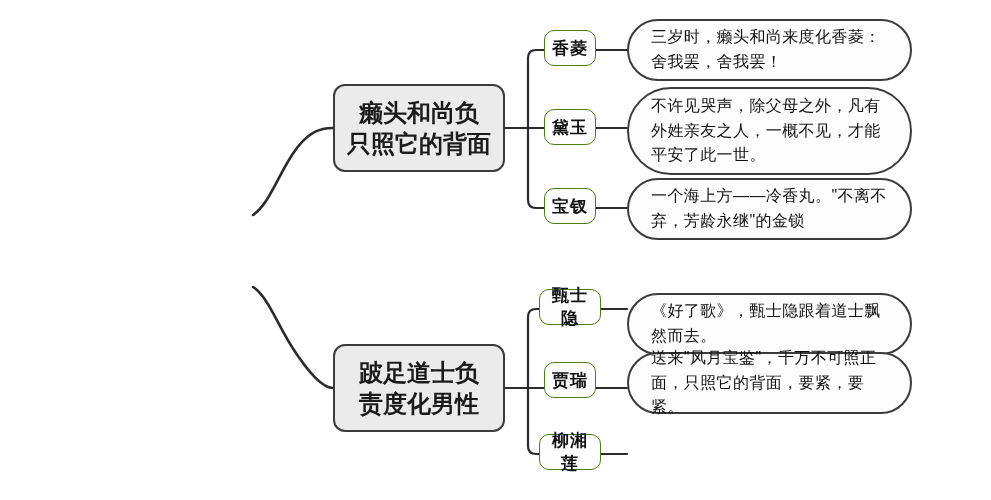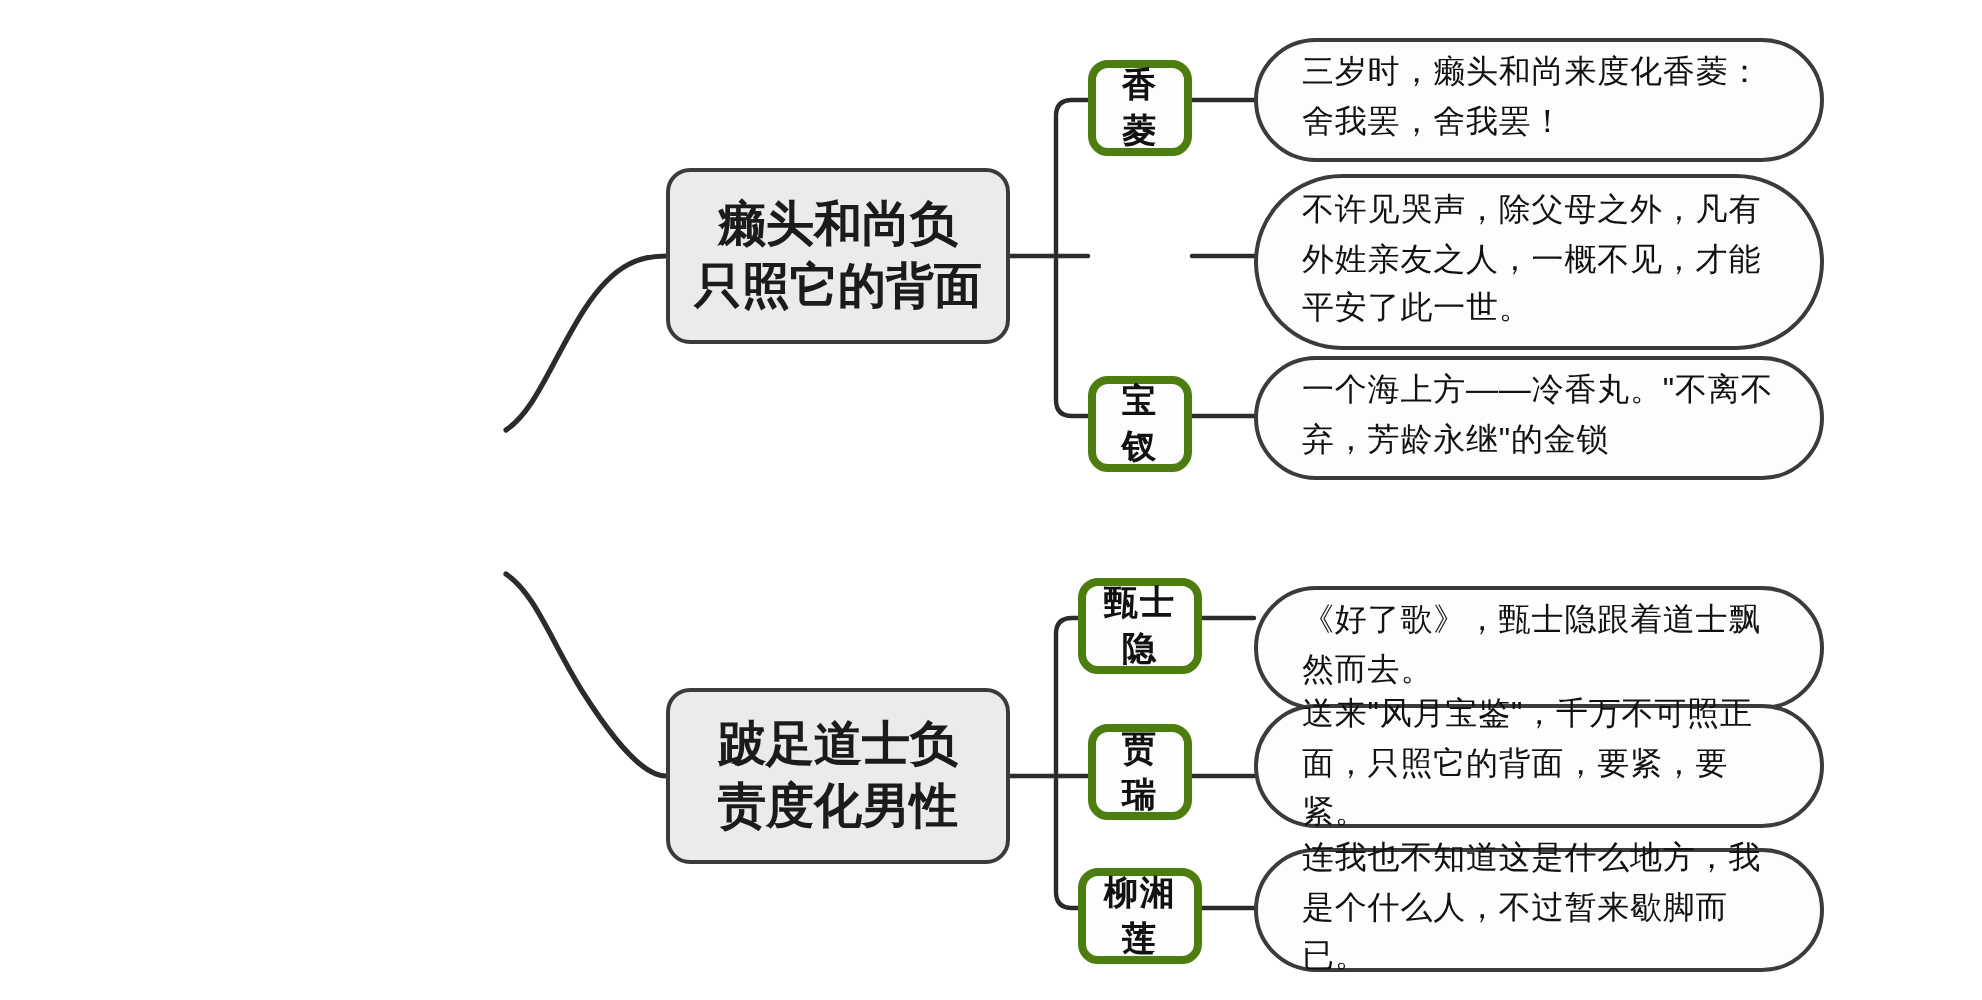--- a/index.html
+++ b/index.html
@@ -63,23 +63,23 @@
     color: #1b1b1b;
     font-size: 24px;
     font-weight: bold;
     line-height: 1.3;
   }
   #branch-women { left: 333px; top: 84px; }
   #branch-men   { left: 333px; top: 344px; }
 
   
   .label-node {
-    height: 48px;
+    height: 36px;
     background: #fdfdfd;
-    border: 4px solid #4d7c0f;
+    border: 1px solid #4d7c0f;
     border-radius: 10px;
     color: #111111;
     font-size: 17px;
     font-weight: bold;
     letter-spacing: 1px;
     padding: 0 7px;
   }
   .label-w2 { width: 52px; }
   .label-w3 { width: 62px; }
 
@@ -168,20 +168,21 @@
   </div>
 
   <div class="node branch-node" id="branch-men">
     <span>
       <span>跛足道士负</span><br>
       <span>责度化男性</span>
     </span>
   </div>
 
   <div class="node label-node label-w2" id="label-xiangling">香菱</div>
+  <div class="node label-node label-w2" id="label-daiyu">黛玉</div>
   <div class="node label-node label-w2" id="label-baochai">宝钗</div>
 
   <div class="node label-node label-w3" id="label-zhenshiyin">甄士隐</div>
   <div class="node label-node label-w2" id="label-jiarui">贾瑞</div>
   <div class="node label-node label-w3" id="label-liuxianglian">柳湘莲</div>
 
   <div class="node content-node bubble-2" id="content-xiangling">
     <span class="txt">三岁时，癞头和尚来度化香菱：舍我罢，舍我罢！</span>
   </div>
   <div class="node content-node bubble-3" id="content-daiyu">
@@ -190,17 +191,14 @@
   <div class="node content-node bubble-2" id="content-baochai">
     <span class="txt">一个海上方——冷香丸。"不离不弃，芳龄永继"的金锁</span>
   </div>
 
   <div class="node content-node bubble-2" id="content-zhenshiyin">
     <span class="txt">《好了歌》，甄士隐跟着道士飘然而去。</span>
   </div>
   <div class="node content-node bubble-2" id="content-jiarui">
     <span class="txt">送来"风月宝鉴"，千万不可照正面，只照它的背面，要紧，要紧。</span>
   </div>
-  <div class="node content-node bubble-2" id="content-liuxianglian">
-    <span class="txt">连我也不知道这是什么地方，我是个什么人，不过暂来歇脚而已。</span>
-  </div>
 
 </div>
 
 </body></html>

